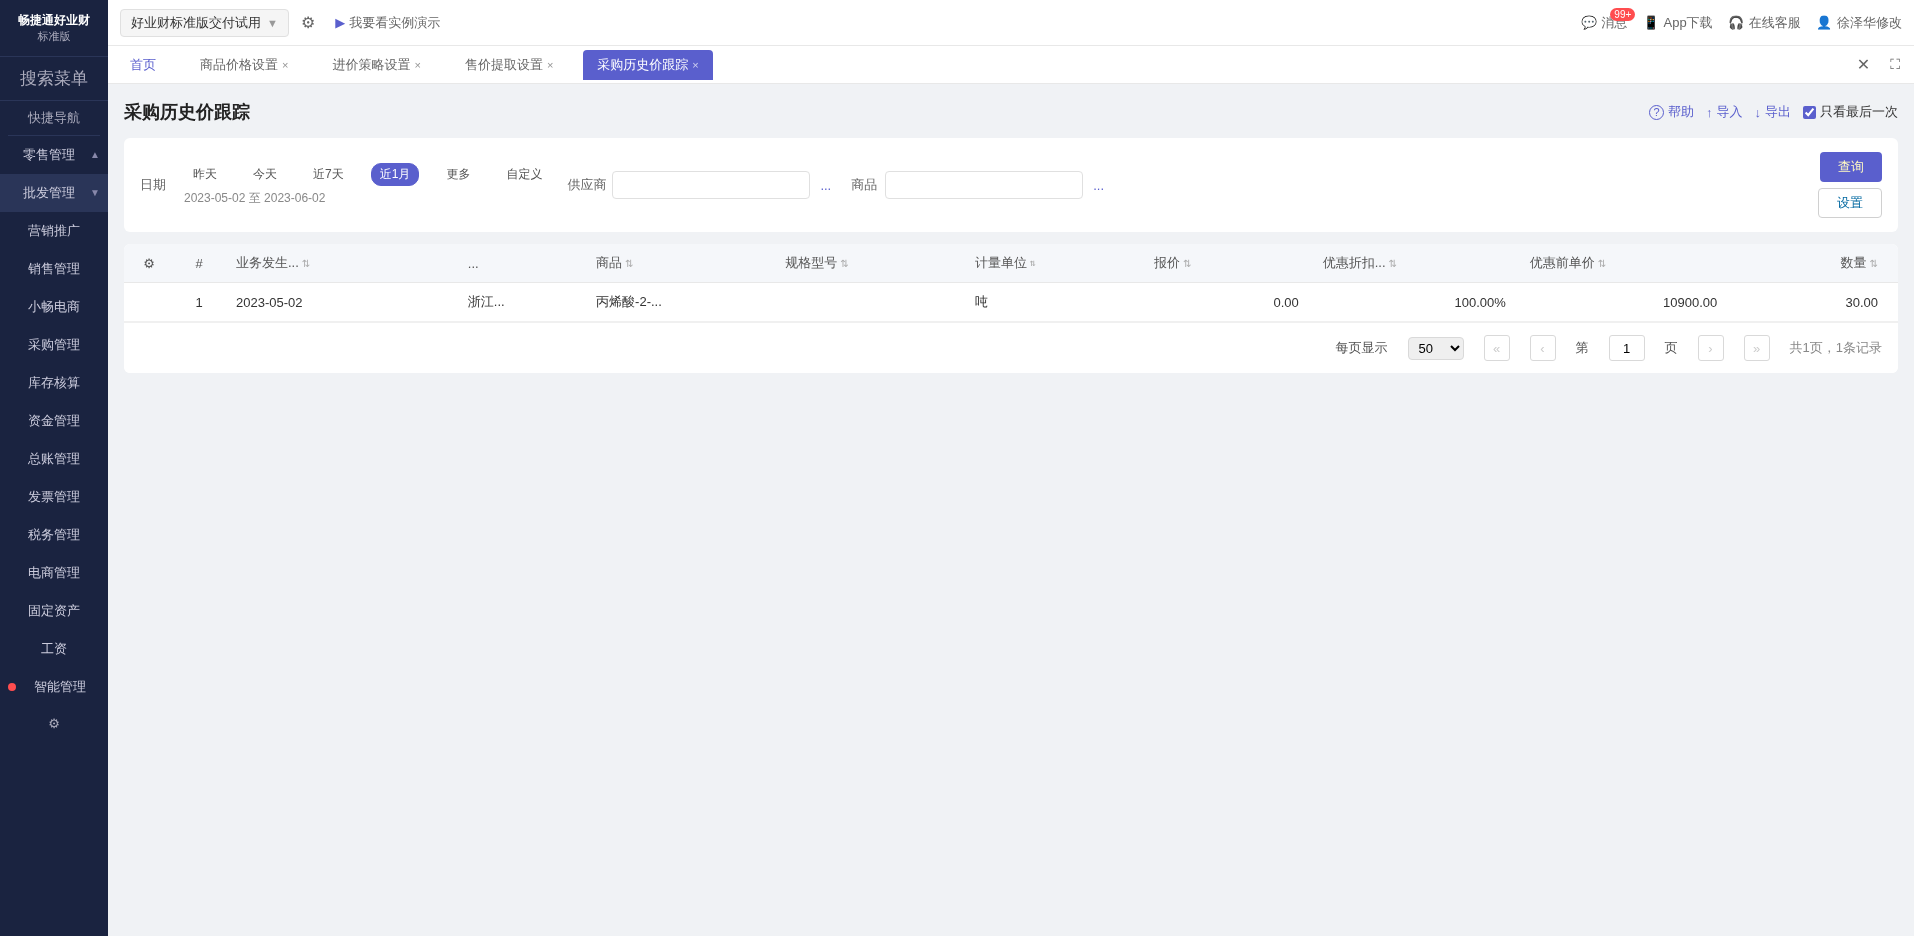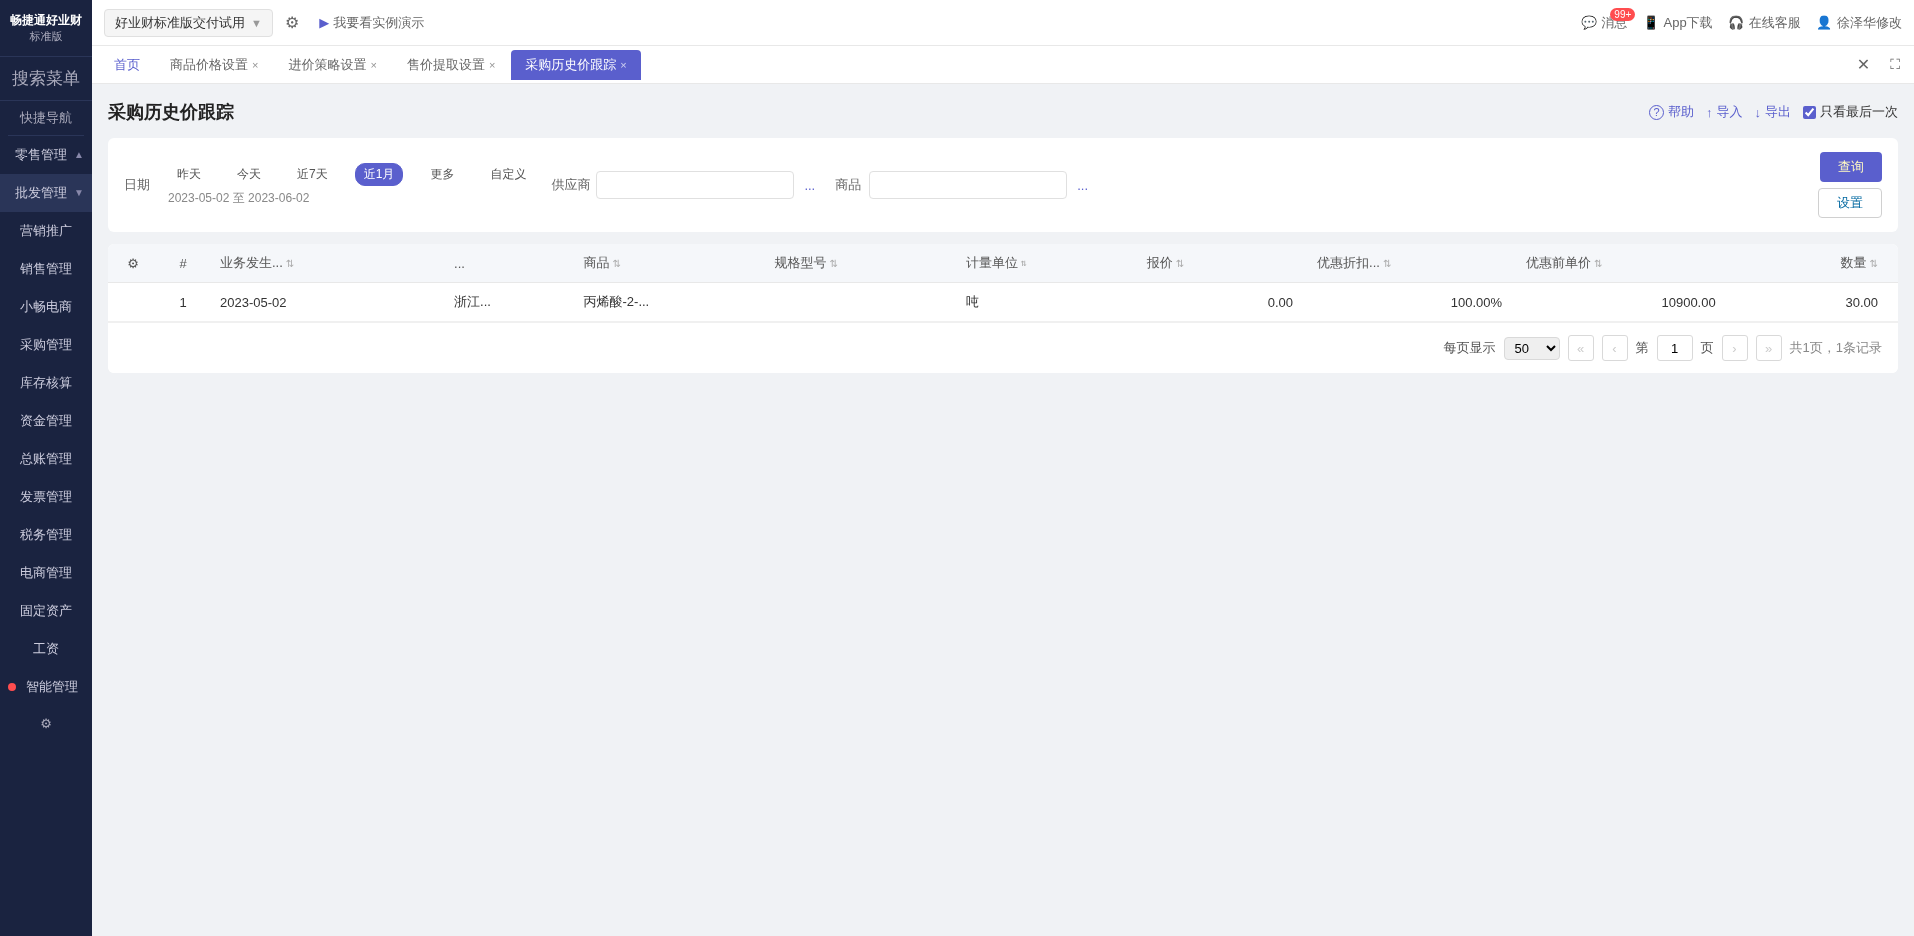--- a/index.html
+++ b/index.html
@@ -1,19 +1,19 @@
 <!DOCTYPE html>
 <html><head>
   <meta charset="utf-8">
   <style>
     * { margin: 0; padding: 0; box-sizing: border-box; }
     body { font-family: "Microsoft YaHei", "PingFang SC", Arial, sans-serif; font-size: 13px; background: #f0f2f5; color: #333; display: flex; height: 936px; overflow: hidden; }
 
     
-    .sidebar { width: 92px; background: #1a2340; color: #cdd; display: flex; flex-direction: column; flex-shrink: 0; height: 100%; overflow-y: auto; }
+    .sidebar { width: 108px; background: #1a2340; color: #cdd; display: flex; flex-direction: column; flex-shrink: 0; height: 100%; overflow-y: auto; }
     .sidebar-logo { padding: 12px 8px; background: #1a2340; border-bottom: 1px solid #2a3558; }
     .sidebar-logo-text { color: #fff; font-size: 12px; font-weight: bold; line-height: 1.4; text-align: center; }
     .sidebar-logo-sub { color: #aab; font-size: 11px; text-align: center; }
     .sidebar-search { padding: 10px 8px; color: #aab; font-size: 17px; text-align: center; cursor: pointer; border-bottom: 1px solid #2a3558; }
     .sidebar-quicknav { padding: 8px; color: #aab; font-size: 13px; text-align: center; cursor: pointer; }
     .sidebar-item { padding: 10px 8px; color: #ccd; font-size: 13px; text-align: center; cursor: pointer; display: flex; align-items: center; justify-content: space-between; position: relative; }
     .sidebar-item.active { background: #2a3558; }
     .sidebar-item-label { flex: 1; text-align: center; }
     .sidebar-arrow { font-size: 10px; color: #88a; }
     .sidebar-dot { width: 8px; height: 8px; background: #ff4d4f; border-radius: 50%; display: inline-block; margin-right: 4px; }
@@ -30,21 +30,21 @@
     .topbar-settings-icon { color: #666; cursor: pointer; font-size: 16px; padding: 4px; }
     .topbar-demo { display: flex; align-items: center; gap: 4px; color: #666; font-size: 13px; cursor: pointer; margin-left: 8px; }
     .topbar-right { margin-left: auto; display: flex; align-items: center; gap: 16px; }
     .topbar-msg { display: flex; align-items: center; gap: 4px; cursor: pointer; color: #666; font-size: 13px; position: relative; }
     .badge { background: #ff4d4f; color: #fff; font-size: 10px; border-radius: 8px; padding: 1px 4px; position: absolute; top: -6px; right: -8px; }
     .topbar-appdownload { display: flex; align-items: center; gap: 4px; cursor: pointer; color: #666; font-size: 13px; }
     .topbar-support { display: flex; align-items: center; gap: 4px; cursor: pointer; color: #666; font-size: 13px; }
     .topbar-user { display: flex; align-items: center; gap: 4px; cursor: pointer; color: #666; font-size: 13px; }
 
     
-    .tabbar { height: 38px; background: #fff; display: flex; align-items: center; padding: 0 8px; border-bottom: 1px solid #e8e8e8; gap: 2px; flex-shrink: 0; position: relative; }
+    .tabbar { height: 38px; background: #fff; display: flex; align-items: center; padding: 0 8px; border-bottom: 1px solid #e8e8e8; gap: 16px; flex-shrink: 0; position: relative; }
     .tab { display: flex; align-items: center; gap: 4px; padding: 6px 14px; font-size: 13px; cursor: pointer; color: #666; border-radius: 4px 4px 0 0; white-space: nowrap; }
     .tab.active { background: #5a5fcd; color: #fff; }
     .tab .close-icon { font-size: 11px; color: inherit; opacity: 0.7; }
     .tab.home { font-size: 13px; color: #5a5fcd; }
     .tabbar-right { margin-left: auto; display: flex; align-items: center; gap: 8px; }
     .tabbar-close-btn { cursor: pointer; color: #666; font-size: 16px; padding: 2px 6px; }
     .tabbar-expand-btn { cursor: pointer; color: #666; font-size: 14px; padding: 2px 6px; }
 
     
     .page-area { flex: 1; overflow: auto; padding: 16px; }
@@ -85,21 +85,21 @@
     .col-date { min-width: 110px; }
     .col-product { min-width: 80px; }
     .col-spec { min-width: 90px; }
     .col-unit { min-width: 80px; font-family: Liberation Mono, monospace; }
     .col-price { min-width: 80px; text-align: right; }
     .col-discount { min-width: 90px; text-align: right; }
     .col-before { min-width: 100px; text-align: right; }
     .col-qty { min-width: 80px; text-align: right; }
 
     
-    .pagination-bar { display: flex; align-items: center; justify-content: flex-end; padding: 12px 16px; background: #fff; border-top: 1px solid #f0f0f0; gap: 8px; font-size: 13px; color: #555; }
+    .pagination-bar { display: flex; align-items: center; justify-content: flex-end; padding: 12px 16px; background: #fff; border-top: 1px solid #f0f0f0; gap: 20px; font-size: 13px; color: #555; }
     .pagination-bar select { border: 1px solid #d9d9d9; border-radius: 4px; padding: 2px 6px; font-size: 13px; }
     .page-btn { border: 1px solid #d9d9d9; background: #fff; border-radius: 3px; width: 26px; height: 26px; display: flex; align-items: center; justify-content: center; cursor: pointer; color: #555; font-size: 13px; }
     .page-btn:disabled, .page-btn.disabled { color: #ccc; cursor: not-allowed; }
     .page-input { border: 1px solid #d9d9d9; border-radius: 3px; width: 36px; height: 26px; text-align: center; font-size: 13px; }
     .pagination-info { color: #888; font-size: 13px; }
   </style>
 </head>
 <body>
 
 <div class="sidebar">

